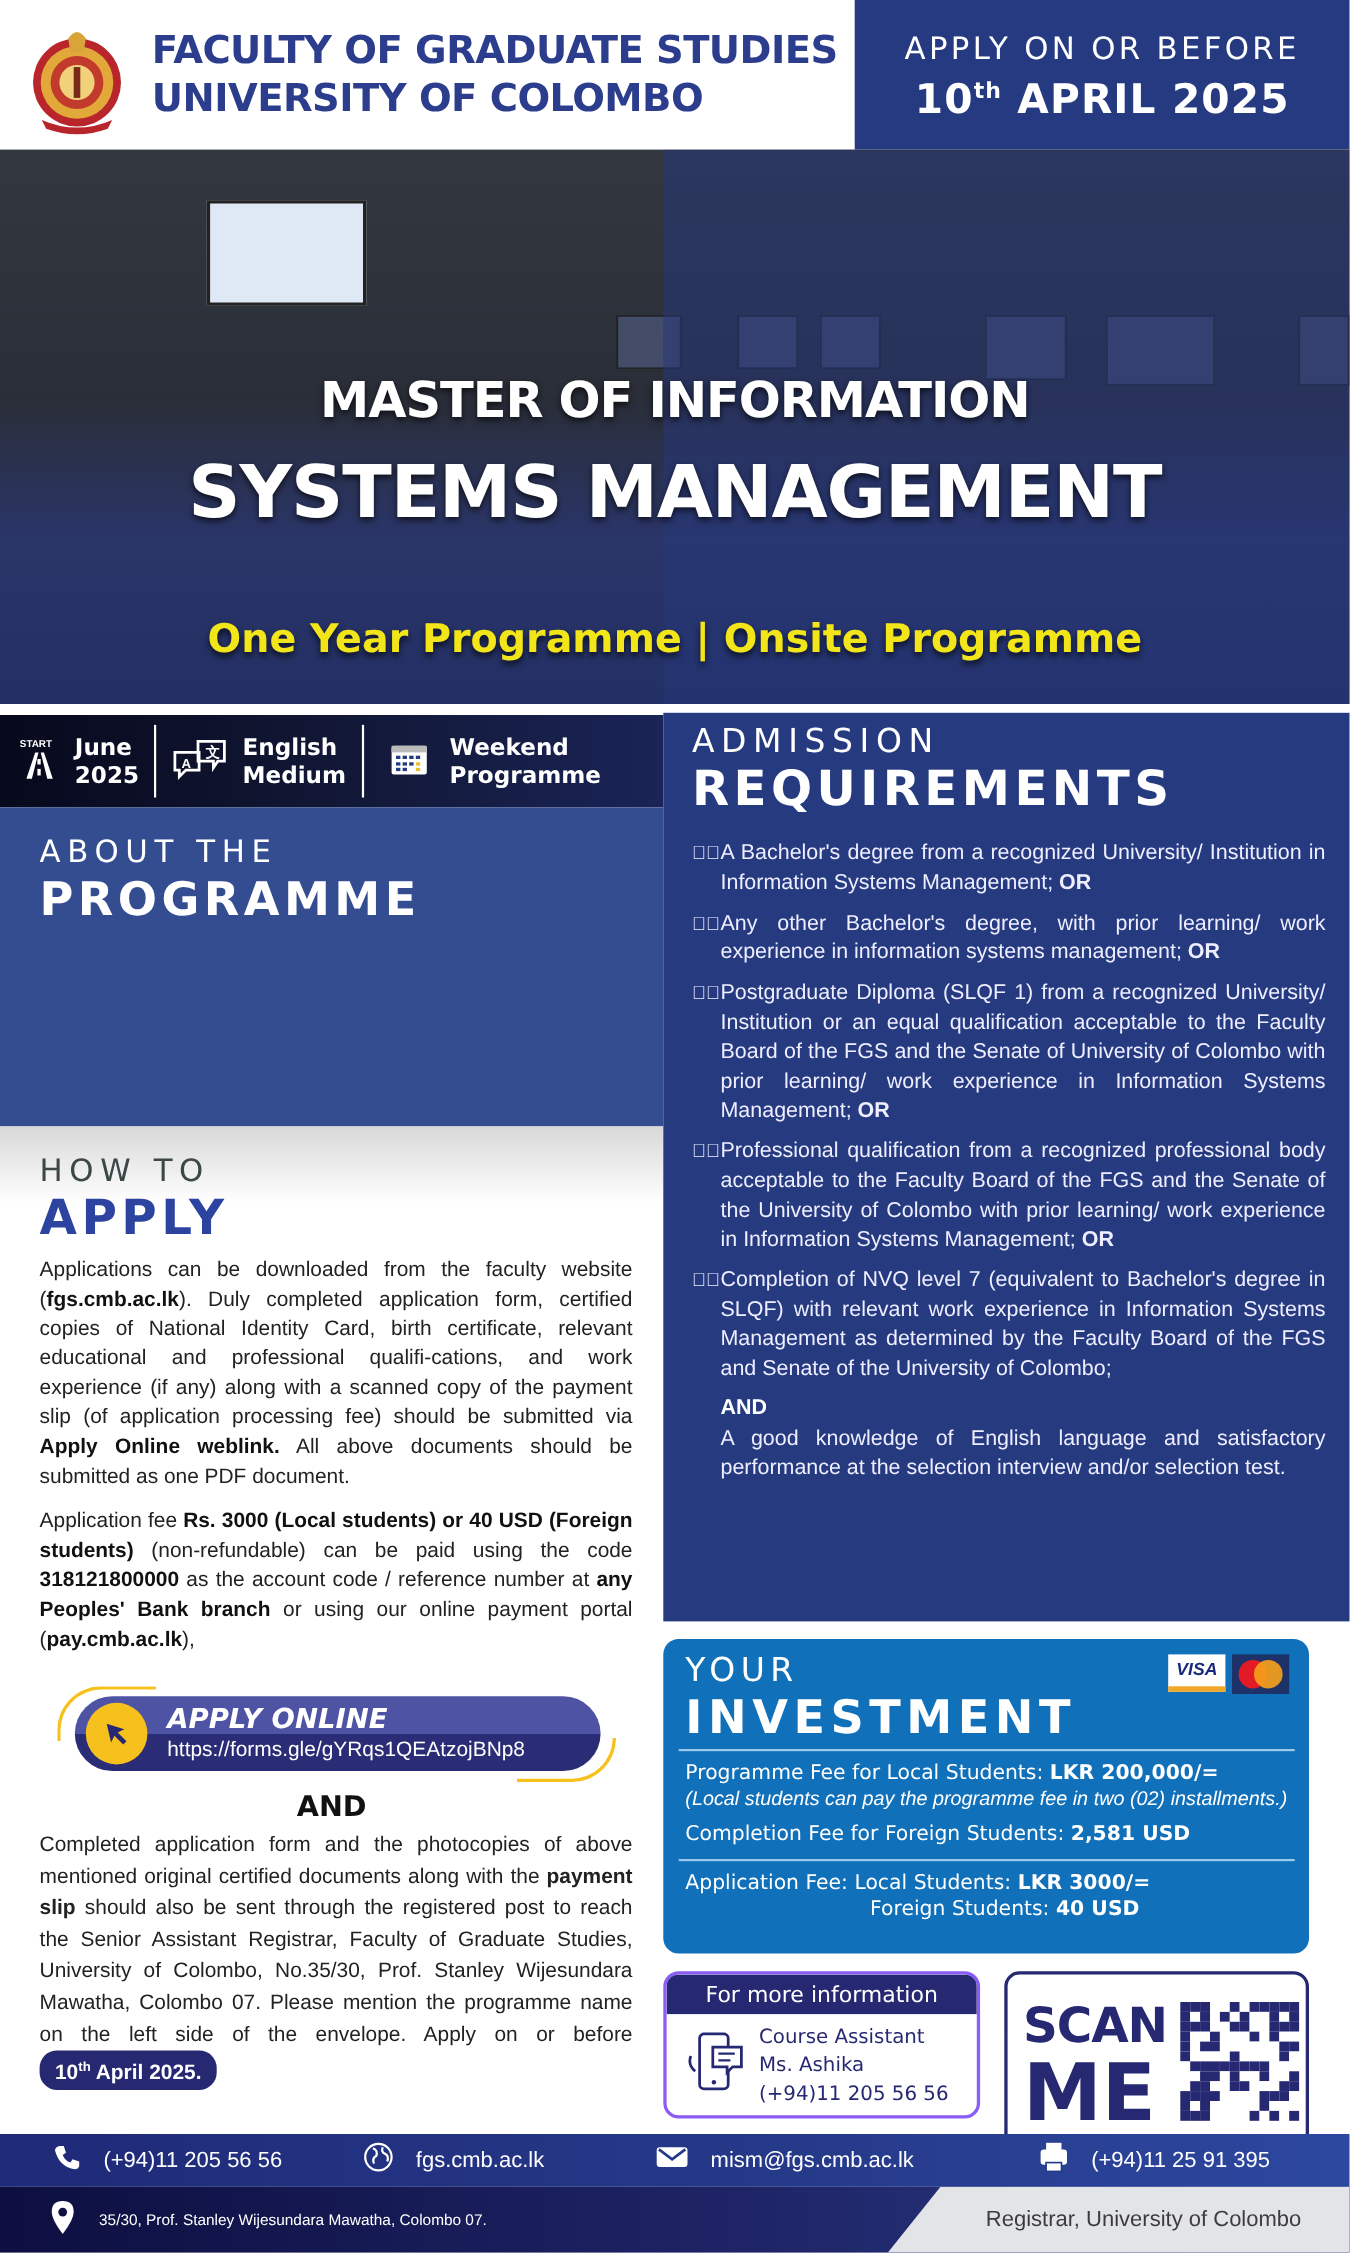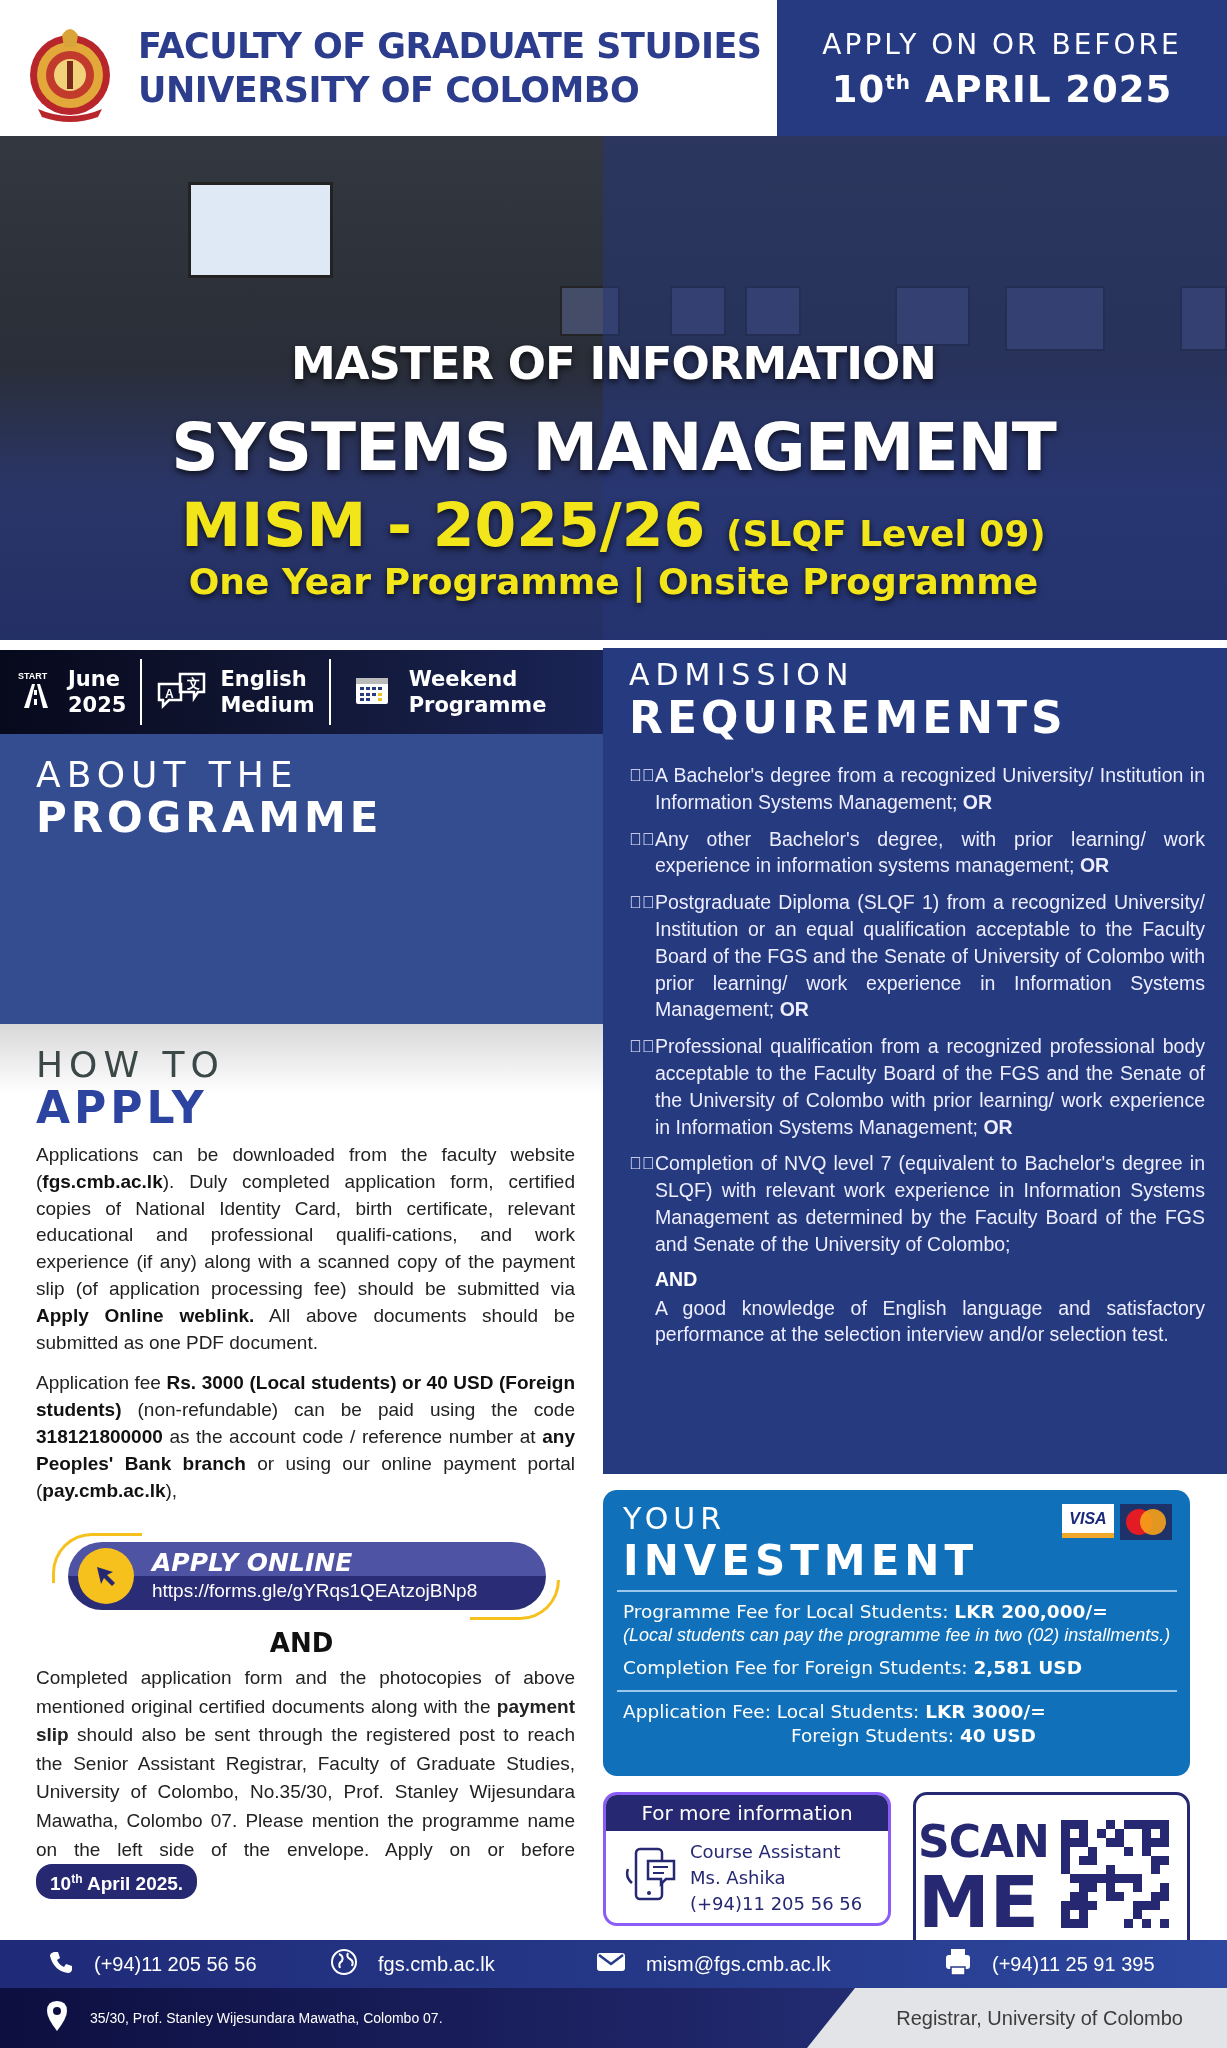--- a/index.html
+++ b/index.html
@@ -26,21 +26,21 @@
 .t3{top:356px;font-size:60px;line-height:66px;color:#f2e51a}
 .t3 small{font-size:36px}
 .t4{top:424px;font-size:36px;line-height:44px;color:#f2e51a}
 
 .infobar{left:0;top:648px;width:603px;height:86px;background:linear-gradient(90deg,#07091c 0%,#111735 50%,#1a2456 100%);border-top:2px solid #fff;display:flex;align-items:center;color:#fff}
 .infobar .it{display:flex;align-items:center;height:66px;padding:0 14px}
 .infobar .it + .it{border-left:2px solid #fff}
 .infobar .txt{font-family:"DejaVu Sans",sans-serif;font-weight:bold;font-size:21px;line-height:26px;margin-left:10px}
 
 .about{left:0;top:734px;width:603px;height:290px;background:#344d91;color:#fff;padding:22px 30px 0 36px}
-.sec-sub{font-family:"DejaVu Sans",sans-serif;font-size:36px;letter-spacing:6px;font-weight:normal;line-height:38px}
+.sec-sub{font-family:"DejaVu Sans",sans-serif;font-size:28px;letter-spacing:6px;font-weight:normal;line-height:38px}
 .sec-main{font-family:"DejaVu Sans",sans-serif;font-size:42px;letter-spacing:4px;font-weight:bold;line-height:48px}
 .about p{font-size:19.5px;line-height:29.5px;text-align:justify;margin-top:18px;color:#eef}
 
 .how{left:0;top:1024px;width:603px;height:910px;background:linear-gradient(180deg,#d8d8d8 0%,#fff 70px,#fff 100%);padding:22px 28px 0 36px}
 .how .sec-sub{color:#3c4748}
 .how .sec-main{color:#2c44a0;font-size:44px}
 .how p{font-size:19px;line-height:26.8px;text-align:justify;color:#222;margin-top:14px}
 .how b{color:#111}
 .apply-btn{position:absolute;left:68px;top:1542px;width:478px;height:68px;border-radius:34px;background:linear-gradient(180deg,#4f53a4 0%,#4f53a4 50%,#2a2c76 50%,#2a2c76 100%);color:#fff;display:flex;align-items:center}
 .apply-btn .circ{width:56px;height:56px;border-radius:50%;background:#f6c11d;margin-left:10px;display:flex;align-items:center;justify-content:center}
@@ -70,21 +70,21 @@
 .inv .note{font-style:italic;font-size:18px;line-height:22px;font-weight:normal}
 .cards{position:absolute;right:18px;top:14px;display:flex;gap:6px}
 .visa{width:52px;height:34px;background:#fff;border-bottom:5px solid #f1a72a;color:#1a2a7a;font-weight:bold;font-style:italic;font-size:16px;text-align:center;line-height:30px}
 .mc{width:52px;height:36px;background:#1d3268;position:relative}
 .mc i{position:absolute;top:5px;width:26px;height:26px;border-radius:50%}
 
 .infobox{left:603px;top:1792px;width:288px;height:134px;border:3px solid #8b5cf6;border-radius:14px;overflow:hidden;background:#fff}
 .infobox .h{background:#262872;color:#fff;font-family:"DejaVu Sans",sans-serif;font-size:20px;text-align:center;line-height:36px}
 .infobox .b{display:flex;align-items:center;padding:8px 10px 0 18px}
 .infobox .b .t{margin-left:14px;color:#262872;font-family:"DejaVu Sans",sans-serif;font-size:18px;line-height:26px}
-.scan{left:913px;top:1792px;width:277px;height:164px;border:3px solid #262872;border-radius:14px;background:#fff;display:flex;align-items:center;padding-left:2px}
+.scan{left:913px;top:1792px;width:277px;height:164px;border:3px solid #262872;border-radius:14px;background:#fff;display:flex;align-items:center;padding-left:14px}
 .scan .w{font-family:"DejaVu Sans",sans-serif;font-weight:bold;color:#262872;line-height:56px}
 .scan .w .s{font-size:44px;letter-spacing:-1px;display:block}
 .scan .w .m{font-size:72px;display:block;line-height:64px}
 .qr{margin-left:12px;width:108px;height:108px;display:grid;grid-template-columns:repeat(12,1fr);grid-template-rows:repeat(12,1fr)}
 
 .foot1{left:0;top:1940px;width:1227px;height:48px;background:linear-gradient(90deg,#1f2a78 0%,#263a8a 60%,#2d48a0 100%);color:#fff;display:flex;align-items:center;font-size:20px}
 .foot1 .f{display:flex;align-items:center;position:absolute}
 .foot1 .f span{margin-left:20px}
 .foot2{left:0;top:1988px;width:1227px;height:60px;background:linear-gradient(90deg,#0d0f40 0%,#1e2466 55%,#2d3e8a 100%);color:#fff;display:flex;align-items:center}
 .foot2 .addr{margin-left:48px;font-size:14px;margin-left:22px}
@@ -119,21 +119,20 @@
   <div class="screen"></div>
   <div class="mon" style="left:560px;top:150px;width:60px;height:50px"></div>
   <div class="mon" style="left:670px;top:150px;width:56px;height:50px"></div>
   <div class="mon" style="left:745px;top:150px;width:56px;height:50px"></div>
   <div class="mon" style="left:895px;top:150px;width:75px;height:60px"></div>
   <div class="mon" style="left:1005px;top:150px;width:100px;height:65px"></div>
   <div class="mon" style="left:1180px;top:150px;width:47px;height:65px"></div>
   <div class="rightov"></div>
   <div class="hero-title t1">MASTER OF INFORMATION</div>
   <div class="hero-title t2">SYSTEMS MANAGEMENT</div>
-  <div class="hero-title t3"><span>MISM - 2025/26</span> <small>(SLQF Level 09)</small></div>
   <div class="hero-title t4">One Year Programme | Onsite Programme</div>
 </div>
 
 <div class="abs infobar">
   <div class="it">
     <span>
       <svg width="44" height="40" viewBox="0 0 44 40">
           <text x="4" y="9" font-size="9" fill="#fff" font-family="Liberation Sans, sans-serif" font-weight="bold">START</text>
           <path d="M10 38 L18 14 L21 14 L15 38z M34 38 L26 14 L23 14 L29 38z" fill="#fff"></path>
           <rect x="20" y="20" width="3" height="5" fill="#fff"></rect>

